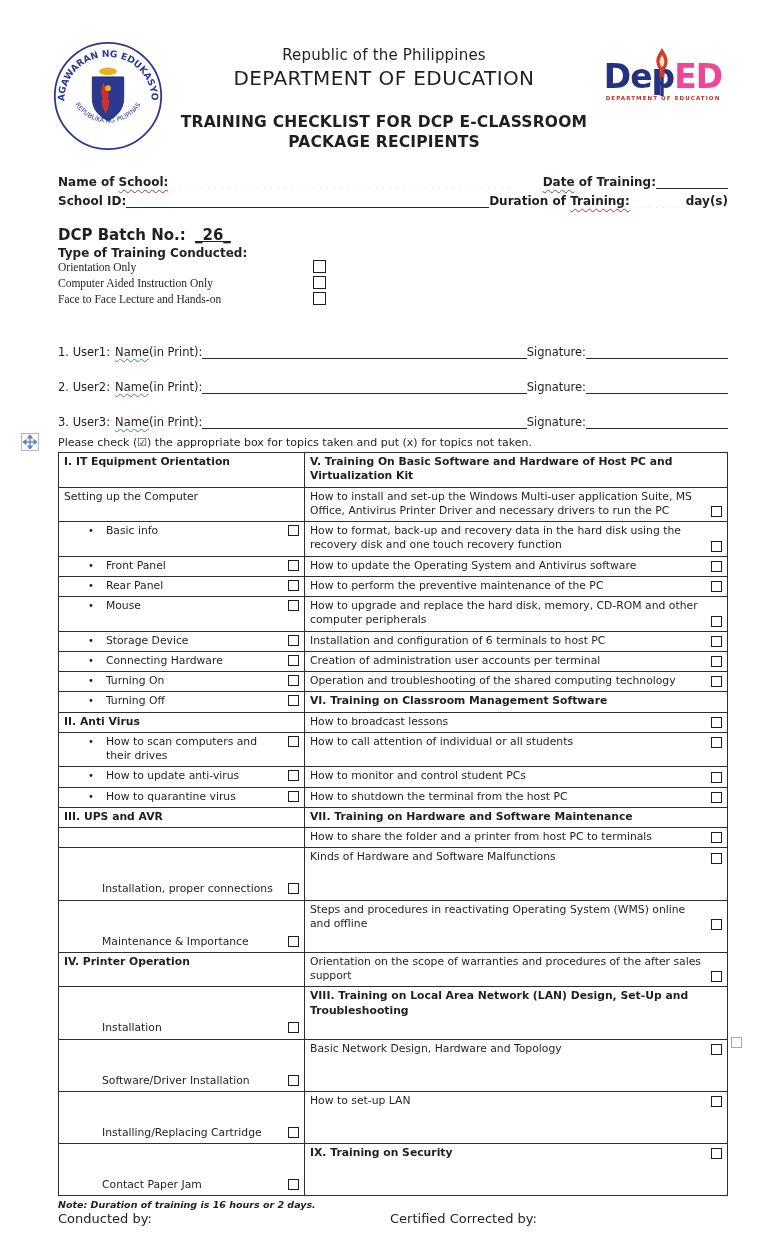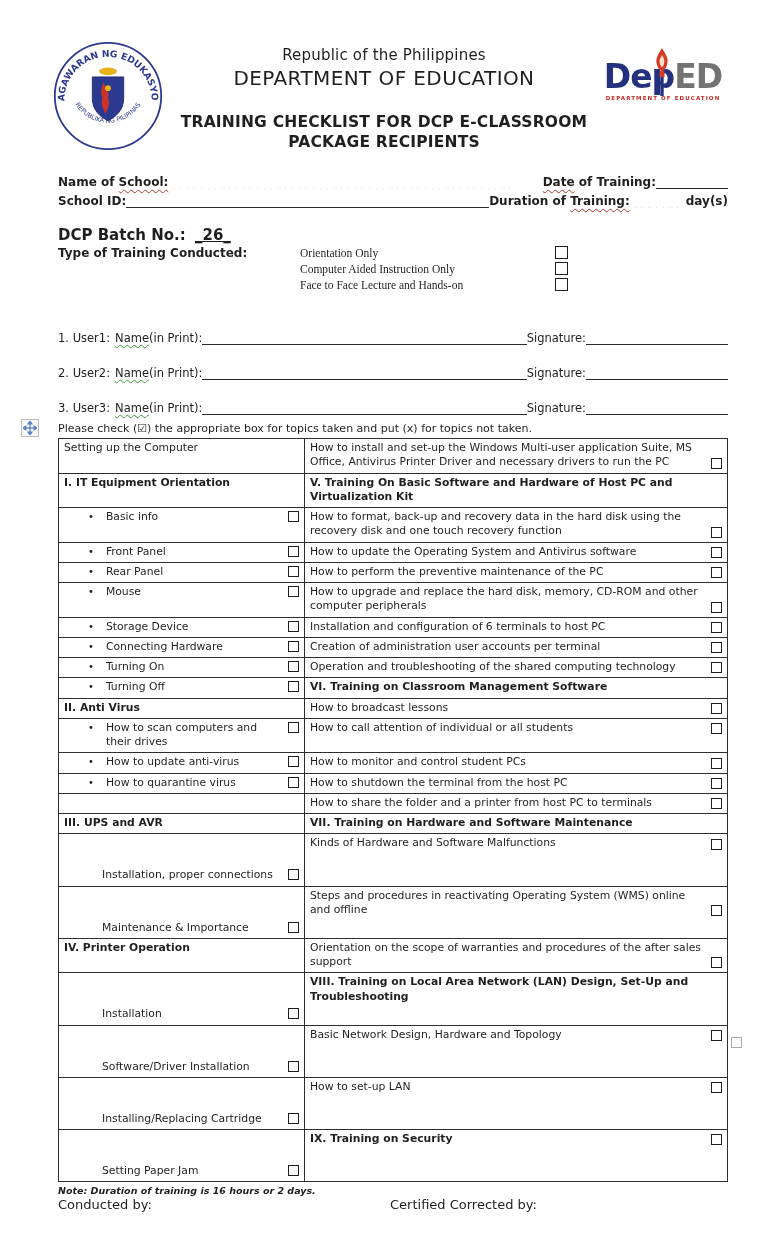--- a/index.html
+++ b/index.html
@@ -9,37 +9,37 @@
 
   
   .seal { position:absolute; left:52px; top:40px; width:112px; height:112px; }
   .head-center { position:absolute; left:160px; right:160px; top:46px; text-align:center; }
   .republic { font-size:15px; letter-spacing:.2px; }
   .department { font-size:20px; letter-spacing:.4px; margin-top:2px; }
   .doc-title { position:absolute; left:120px; right:120px; top:112px; text-align:center; font-weight:bold; font-size:15.5px; line-height:1.3; letter-spacing:.2px; }
   .dep-logo { position:absolute; left:597px; top:60px; width:132px; text-align:center; }
   .dep-logo .wordmark { position:relative; font-weight:bold; font-size:33px; letter-spacing:-1px; line-height:1; }
   .dep-logo .blue { color:#24317e; }
-  .dep-logo .red { color:#737373; }
+  .dep-logo .red { color:#ec4899; }
   .dep-logo .torch { position:absolute; left:54px; top:-14px; width:22px; height:52px; }
   .dep-logo .sub { font-size:5.5px; color:#cc2a24; letter-spacing:1.1px; margin-top:2px; font-weight:bold; }
 
   
   .content { position:absolute; left:58px; top:174px; width:670px; }
   .frow { display:flex; align-items:flex-end; font-size:12px; margin-bottom:4px; }
   .b { font-weight:bold; }
   .uline { display:inline-block; border-bottom:1.3px solid #2a2a2a; height:13px; }
   .grow { flex:1; }
   .wavy-red { text-decoration-line:underline; text-decoration-style:wavy; text-decoration-color:#a83a32; text-decoration-thickness:1px; text-underline-offset:3px; text-decoration-skip-ink:none; }
   .wavy-green { text-decoration-line:underline; text-decoration-style:wavy; text-decoration-color:#3f9b3f; text-decoration-thickness:1px; text-underline-offset:2px; text-decoration-skip-ink:none; }
   .fillspan { overflow:hidden; white-space:nowrap; height:15px; }
 
   .batch-row { margin-top:18px; font-size:15px; font-weight:bold; }
   .batch-val { text-decoration:underline; margin-left:4px; }
-  .type-row { display:flex; font-size:12px; margin-top:2px; }
+  .type-row { display:flex; font-size:12px; margin-top:2px;flex-direction:column; }
   .type-label { font-weight:bold; width:242px; }
   .type-opts { width:268px; }
   .opt-row { display:flex; align-items:center; margin-bottom:3px;font-family:Liberation Serif, serif; }
   .opt-label { flex:1; font-size:11.5px; }
   .checkbox { display:inline-block; width:12px; height:12px; border:1.6px solid #1e1e1e; background:#fff; flex:none; }
   .type-opts .checkbox { width:13px; height:13px; }
 
   .users { margin-top:16px; }
   .user-row { display:flex; align-items:flex-end; font-size:11.5px; height:35px; }
   .user-row .u-prefix { margin-right:5px; }
@@ -196,332 +196,332 @@
               <polygon points="15.8,8 12.8,5.9 12.8,10.1"></polygon>
           </g>
         </svg>
       </span>
       <span>Please check (☑) the appropriate box for topics taken and put (x) for topics not taken.</span>
     </div>
 
     <table class="training">
       <tbody>
           <tr>
+            <td class="left s-header">
+              <div class="cellwrap">
+                <span class="txt">I. IT Equipment Orientation</span>
+              </div>
+            </td>
+            <td class="right s-header">
+              <div class="cellwrap">
+                <span class="txt">V. Training On Basic Software and  Hardware of Host PC and Virtualization  Kit</span>
+              </div>
+            </td>
+          </tr>
+          <tr>
             <td class="left s-item">
               <div class="cellwrap">
                 <span class="txt">Setting up the Computer</span>
               </div>
             </td>
             <td class="right s-item">
               <div class="cellwrap">
                 <span class="txt">How to install and set-up the Windows  Multi-user application Suite, MS Office, Antivirus Printer Driver and necessary drivers to run the PC</span>
                 <span class="checkbox"></span>
               </div>
             </td>
           </tr>
           <tr>
+            <td class="left s-bullet">
+              <div class="cellwrap">
+                <span class="bullet">•</span>
+                <span class="txt">Basic info</span>
+                <span class="checkbox"></span>
+              </div>
+            </td>
+            <td class="right s-item">
+              <div class="cellwrap">
+                <span class="txt">How to format, back-up and recovery data in the hard disk using the recovery disk and one touch recovery function</span>
+                <span class="checkbox"></span>
+              </div>
+            </td>
+          </tr>
+          <tr>
+            <td class="left s-bullet">
+              <div class="cellwrap">
+                <span class="bullet">•</span>
+                <span class="txt">Front Panel</span>
+                <span class="checkbox"></span>
+              </div>
+            </td>
+            <td class="right s-item">
+              <div class="cellwrap">
+                <span class="txt">How to update the Operating System and Antivirus software</span>
+                <span class="checkbox"></span>
+              </div>
+            </td>
+          </tr>
+          <tr>
+            <td class="left s-bullet">
+              <div class="cellwrap">
+                <span class="bullet">•</span>
+                <span class="txt">Rear Panel</span>
+                <span class="checkbox"></span>
+              </div>
+            </td>
+            <td class="right s-item">
+              <div class="cellwrap">
+                <span class="txt">How to perform the preventive  maintenance of the PC</span>
+                <span class="checkbox"></span>
+              </div>
+            </td>
+          </tr>
+          <tr>
+            <td class="left s-bullet">
+              <div class="cellwrap">
+                <span class="bullet">•</span>
+                <span class="txt">Mouse</span>
+                <span class="checkbox"></span>
+              </div>
+            </td>
+            <td class="right s-item">
+              <div class="cellwrap">
+                <span class="txt">How to upgrade  and replace the hard disk, memory, CD-ROM and other computer peripherals</span>
+                <span class="checkbox"></span>
+              </div>
+            </td>
+          </tr>
+          <tr>
+            <td class="left s-bullet">
+              <div class="cellwrap">
+                <span class="bullet">•</span>
+                <span class="txt">Storage Device</span>
+                <span class="checkbox"></span>
+              </div>
+            </td>
+            <td class="right s-item">
+              <div class="cellwrap">
+                <span class="txt">Installation and configuration of 6 terminals to host PC</span>
+                <span class="checkbox"></span>
+              </div>
+            </td>
+          </tr>
+          <tr>
+            <td class="left s-bullet">
+              <div class="cellwrap">
+                <span class="bullet">•</span>
+                <span class="txt">Connecting Hardware</span>
+                <span class="checkbox"></span>
+              </div>
+            </td>
+            <td class="right s-item">
+              <div class="cellwrap">
+                <span class="txt">Creation of administration user accounts per terminal</span>
+                <span class="checkbox"></span>
+              </div>
+            </td>
+          </tr>
+          <tr>
+            <td class="left s-bullet">
+              <div class="cellwrap">
+                <span class="bullet">•</span>
+                <span class="txt">Turning On</span>
+                <span class="checkbox"></span>
+              </div>
+            </td>
+            <td class="right s-item">
+              <div class="cellwrap">
+                <span class="txt">Operation and troubleshooting  of the shared computing technology</span>
+                <span class="checkbox"></span>
+              </div>
+            </td>
+          </tr>
+          <tr>
+            <td class="left s-bullet">
+              <div class="cellwrap">
+                <span class="bullet">•</span>
+                <span class="txt">Turning Off</span>
+                <span class="checkbox"></span>
+              </div>
+            </td>
+            <td class="right s-header">
+              <div class="cellwrap">
+                <span class="txt">VI. Training on Classroom  Management Software</span>
+              </div>
+            </td>
+          </tr>
+          <tr>
             <td class="left s-header">
               <div class="cellwrap">
-                <span class="txt">I. IT Equipment Orientation</span>
+                <span class="txt">II. Anti Virus</span>
+              </div>
+            </td>
+            <td class="right s-item">
+              <div class="cellwrap">
+                <span class="txt">How to broadcast lessons</span>
+                <span class="checkbox"></span>
+              </div>
+            </td>
+          </tr>
+          <tr>
+            <td class="left s-bullet">
+              <div class="cellwrap">
+                <span class="bullet">•</span>
+                <span class="txt">How to scan computers and their drives</span>
+                <span class="checkbox"></span>
+              </div>
+            </td>
+            <td class="right s-item">
+              <div class="cellwrap">
+                <span class="txt">How to call attention of individual  or all students</span>
+                <span class="checkbox"></span>
+              </div>
+            </td>
+          </tr>
+          <tr>
+            <td class="left s-bullet">
+              <div class="cellwrap">
+                <span class="bullet">•</span>
+                <span class="txt">How to update  anti-virus</span>
+                <span class="checkbox"></span>
+              </div>
+            </td>
+            <td class="right s-item">
+              <div class="cellwrap">
+                <span class="txt">How to monitor and control student PCs</span>
+                <span class="checkbox"></span>
+              </div>
+            </td>
+          </tr>
+          <tr>
+            <td class="left s-bullet">
+              <div class="cellwrap">
+                <span class="bullet">•</span>
+                <span class="txt">How to quarantine  virus</span>
+                <span class="checkbox"></span>
+              </div>
+            </td>
+            <td class="right s-item">
+              <div class="cellwrap">
+                <span class="txt">How to shutdown  the terminal from the host PC</span>
+                <span class="checkbox"></span>
+              </div>
+            </td>
+          </tr>
+          <tr>
+            <td class="left s-header">
+              <div class="cellwrap">
+                <span class="txt">III. UPS and AVR</span>
               </div>
             </td>
             <td class="right s-header">
               <div class="cellwrap">
-                <span class="txt">V. Training On Basic Software and  Hardware of Host PC and Virtualization  Kit</span>
-              </div>
-            </td>
-          </tr>
-          <tr>
-            <td class="left s-bullet">
-              <div class="cellwrap">
-                <span class="bullet">•</span>
-                <span class="txt">Basic info</span>
-                <span class="checkbox"></span>
-              </div>
-            </td>
-            <td class="right s-item">
-              <div class="cellwrap">
-                <span class="txt">How to format, back-up and recovery data in the hard disk using the recovery disk and one touch recovery function</span>
-                <span class="checkbox"></span>
-              </div>
-            </td>
-          </tr>
-          <tr>
-            <td class="left s-bullet">
-              <div class="cellwrap">
-                <span class="bullet">•</span>
-                <span class="txt">Front Panel</span>
-                <span class="checkbox"></span>
-              </div>
-            </td>
-            <td class="right s-item">
-              <div class="cellwrap">
-                <span class="txt">How to update the Operating System and Antivirus software</span>
-                <span class="checkbox"></span>
-              </div>
-            </td>
-          </tr>
-          <tr>
-            <td class="left s-bullet">
-              <div class="cellwrap">
-                <span class="bullet">•</span>
-                <span class="txt">Rear Panel</span>
-                <span class="checkbox"></span>
-              </div>
-            </td>
-            <td class="right s-item">
-              <div class="cellwrap">
-                <span class="txt">How to perform the preventive  maintenance of the PC</span>
-                <span class="checkbox"></span>
-              </div>
-            </td>
-          </tr>
-          <tr>
-            <td class="left s-bullet">
-              <div class="cellwrap">
-                <span class="bullet">•</span>
-                <span class="txt">Mouse</span>
-                <span class="checkbox"></span>
-              </div>
-            </td>
-            <td class="right s-item">
-              <div class="cellwrap">
-                <span class="txt">How to upgrade  and replace the hard disk, memory, CD-ROM and other computer peripherals</span>
-                <span class="checkbox"></span>
-              </div>
-            </td>
-          </tr>
-          <tr>
-            <td class="left s-bullet">
-              <div class="cellwrap">
-                <span class="bullet">•</span>
-                <span class="txt">Storage Device</span>
-                <span class="checkbox"></span>
-              </div>
-            </td>
-            <td class="right s-item">
-              <div class="cellwrap">
-                <span class="txt">Installation and configuration of 6 terminals to host PC</span>
-                <span class="checkbox"></span>
-              </div>
-            </td>
-          </tr>
-          <tr>
-            <td class="left s-bullet">
-              <div class="cellwrap">
-                <span class="bullet">•</span>
-                <span class="txt">Connecting Hardware</span>
-                <span class="checkbox"></span>
-              </div>
-            </td>
-            <td class="right s-item">
-              <div class="cellwrap">
-                <span class="txt">Creation of administration user accounts per terminal</span>
-                <span class="checkbox"></span>
-              </div>
-            </td>
-          </tr>
-          <tr>
-            <td class="left s-bullet">
-              <div class="cellwrap">
-                <span class="bullet">•</span>
-                <span class="txt">Turning On</span>
-                <span class="checkbox"></span>
-              </div>
-            </td>
-            <td class="right s-item">
-              <div class="cellwrap">
-                <span class="txt">Operation and troubleshooting  of the shared computing technology</span>
-                <span class="checkbox"></span>
-              </div>
-            </td>
-          </tr>
-          <tr>
-            <td class="left s-bullet">
-              <div class="cellwrap">
-                <span class="bullet">•</span>
-                <span class="txt">Turning Off</span>
+                <span class="txt">VII. Training on Hardware and Software  Maintenance</span>
+              </div>
+            </td>
+          </tr>
+          <tr>
+            <td class="left s-item">
+              <div class="cellwrap">
+                <span class="txt"></span>
+              </div>
+            </td>
+            <td class="right s-item">
+              <div class="cellwrap">
+                <span class="txt">How to share the folder and a printer from host PC to terminals</span>
+                <span class="checkbox"></span>
+              </div>
+            </td>
+          </tr>
+          <tr>
+            <td class="left s-sub">
+              <div class="cellwrap">
+                <span class="txt">Installation, proper connections</span>
+                <span class="checkbox"></span>
+              </div>
+            </td>
+            <td class="right s-item">
+              <div class="cellwrap">
+                <span class="txt">Kinds of Hardware and Software Malfunctions</span>
+                <span class="checkbox"></span>
+              </div>
+            </td>
+          </tr>
+          <tr>
+            <td class="left s-sub">
+              <div class="cellwrap">
+                <span class="txt">Maintenance &amp; Importance</span>
+                <span class="checkbox"></span>
+              </div>
+            </td>
+            <td class="right s-item">
+              <div class="cellwrap">
+                <span class="txt">Steps and procedures in reactivating Operating System (WMS) online and offline</span>
+                <span class="checkbox"></span>
+              </div>
+            </td>
+          </tr>
+          <tr>
+            <td class="left s-header">
+              <div class="cellwrap">
+                <span class="txt">IV. Printer Operation</span>
+              </div>
+            </td>
+            <td class="right s-item">
+              <div class="cellwrap">
+                <span class="txt">Orientation on the scope of warranties and procedures  of the after sales support</span>
+                <span class="checkbox"></span>
+              </div>
+            </td>
+          </tr>
+          <tr>
+            <td class="left s-sub">
+              <div class="cellwrap">
+                <span class="txt">Installation</span>
                 <span class="checkbox"></span>
               </div>
             </td>
             <td class="right s-header">
               <div class="cellwrap">
-                <span class="txt">VI. Training on Classroom  Management Software</span>
-              </div>
-            </td>
-          </tr>
-          <tr>
-            <td class="left s-header">
-              <div class="cellwrap">
-                <span class="txt">II. Anti Virus</span>
-              </div>
-            </td>
-            <td class="right s-item">
-              <div class="cellwrap">
-                <span class="txt">How to broadcast lessons</span>
-                <span class="checkbox"></span>
-              </div>
-            </td>
-          </tr>
-          <tr>
-            <td class="left s-bullet">
-              <div class="cellwrap">
-                <span class="bullet">•</span>
-                <span class="txt">How to scan computers and their drives</span>
-                <span class="checkbox"></span>
-              </div>
-            </td>
-            <td class="right s-item">
-              <div class="cellwrap">
-                <span class="txt">How to call attention of individual  or all students</span>
-                <span class="checkbox"></span>
-              </div>
-            </td>
-          </tr>
-          <tr>
-            <td class="left s-bullet">
-              <div class="cellwrap">
-                <span class="bullet">•</span>
-                <span class="txt">How to update  anti-virus</span>
-                <span class="checkbox"></span>
-              </div>
-            </td>
-            <td class="right s-item">
-              <div class="cellwrap">
-                <span class="txt">How to monitor and control student PCs</span>
-                <span class="checkbox"></span>
-              </div>
-            </td>
-          </tr>
-          <tr>
-            <td class="left s-bullet">
-              <div class="cellwrap">
-                <span class="bullet">•</span>
-                <span class="txt">How to quarantine  virus</span>
-                <span class="checkbox"></span>
-              </div>
-            </td>
-            <td class="right s-item">
-              <div class="cellwrap">
-                <span class="txt">How to shutdown  the terminal from the host PC</span>
-                <span class="checkbox"></span>
-              </div>
-            </td>
-          </tr>
-          <tr>
-            <td class="left s-item">
-              <div class="cellwrap">
-                <span class="txt"></span>
-              </div>
-            </td>
-            <td class="right s-item">
-              <div class="cellwrap">
-                <span class="txt">How to share the folder and a printer from host PC to terminals</span>
-                <span class="checkbox"></span>
-              </div>
-            </td>
-          </tr>
-          <tr>
-            <td class="left s-header">
-              <div class="cellwrap">
-                <span class="txt">III. UPS and AVR</span>
-              </div>
-            </td>
-            <td class="right s-header">
-              <div class="cellwrap">
-                <span class="txt">VII. Training on Hardware and Software  Maintenance</span>
+                <span class="txt">VIII. Training on Local Area Network (LAN) Design, Set-Up and Troubleshooting</span>
               </div>
             </td>
           </tr>
           <tr>
             <td class="left s-sub">
               <div class="cellwrap">
-                <span class="txt">Installation, proper connections</span>
-                <span class="checkbox"></span>
-              </div>
-            </td>
-            <td class="right s-item">
-              <div class="cellwrap">
-                <span class="txt">Kinds of Hardware and Software Malfunctions</span>
+                <span class="txt">Software/Driver Installation</span>
+                <span class="checkbox"></span>
+              </div>
+            </td>
+            <td class="right s-item">
+              <div class="cellwrap">
+                <span class="txt">Basic Network Design, Hardware  and Topology</span>
                 <span class="checkbox"></span>
               </div>
             </td>
           </tr>
           <tr>
             <td class="left s-sub">
               <div class="cellwrap">
-                <span class="txt">Maintenance &amp; Importance</span>
-                <span class="checkbox"></span>
-              </div>
-            </td>
-            <td class="right s-item">
-              <div class="cellwrap">
-                <span class="txt">Steps and procedures in reactivating Operating System (WMS) online and offline</span>
-                <span class="checkbox"></span>
-              </div>
-            </td>
-          </tr>
-          <tr>
-            <td class="left s-header">
-              <div class="cellwrap">
-                <span class="txt">IV. Printer Operation</span>
-              </div>
-            </td>
-            <td class="right s-item">
-              <div class="cellwrap">
-                <span class="txt">Orientation on the scope of warranties and procedures  of the after sales support</span>
+                <span class="txt">Installing/Replacing Cartridge</span>
+                <span class="checkbox"></span>
+              </div>
+            </td>
+            <td class="right s-item">
+              <div class="cellwrap">
+                <span class="txt">How to set-up LAN</span>
                 <span class="checkbox"></span>
               </div>
             </td>
           </tr>
           <tr>
             <td class="left s-sub">
               <div class="cellwrap">
-                <span class="txt">Installation</span>
-                <span class="checkbox"></span>
-              </div>
-            </td>
-            <td class="right s-header">
-              <div class="cellwrap">
-                <span class="txt">VIII. Training on Local Area Network (LAN) Design, Set-Up and Troubleshooting</span>
-              </div>
-            </td>
-          </tr>
-          <tr>
-            <td class="left s-sub">
-              <div class="cellwrap">
-                <span class="txt">Software/Driver Installation</span>
-                <span class="checkbox"></span>
-              </div>
-            </td>
-            <td class="right s-item">
-              <div class="cellwrap">
-                <span class="txt">Basic Network Design, Hardware  and Topology</span>
-                <span class="checkbox"></span>
-              </div>
-            </td>
-          </tr>
-          <tr>
-            <td class="left s-sub">
-              <div class="cellwrap">
-                <span class="txt">Installing/Replacing Cartridge</span>
-                <span class="checkbox"></span>
-              </div>
-            </td>
-            <td class="right s-item">
-              <div class="cellwrap">
-                <span class="txt">How to set-up LAN</span>
-                <span class="checkbox"></span>
-              </div>
-            </td>
-          </tr>
-          <tr>
-            <td class="left s-sub">
-              <div class="cellwrap">
-                <span class="txt">Setting Paper Jam</span>
+                <span class="txt">Contact Paper Jam</span>
                 <span class="checkbox"></span>
               </div>
             </td>
             <td class="right s-header">
               <div class="cellwrap">
                 <span class="txt">IX. Training on Security</span>
                 <span class="checkbox"></span>
               </div>
             </td>
           </tr>

